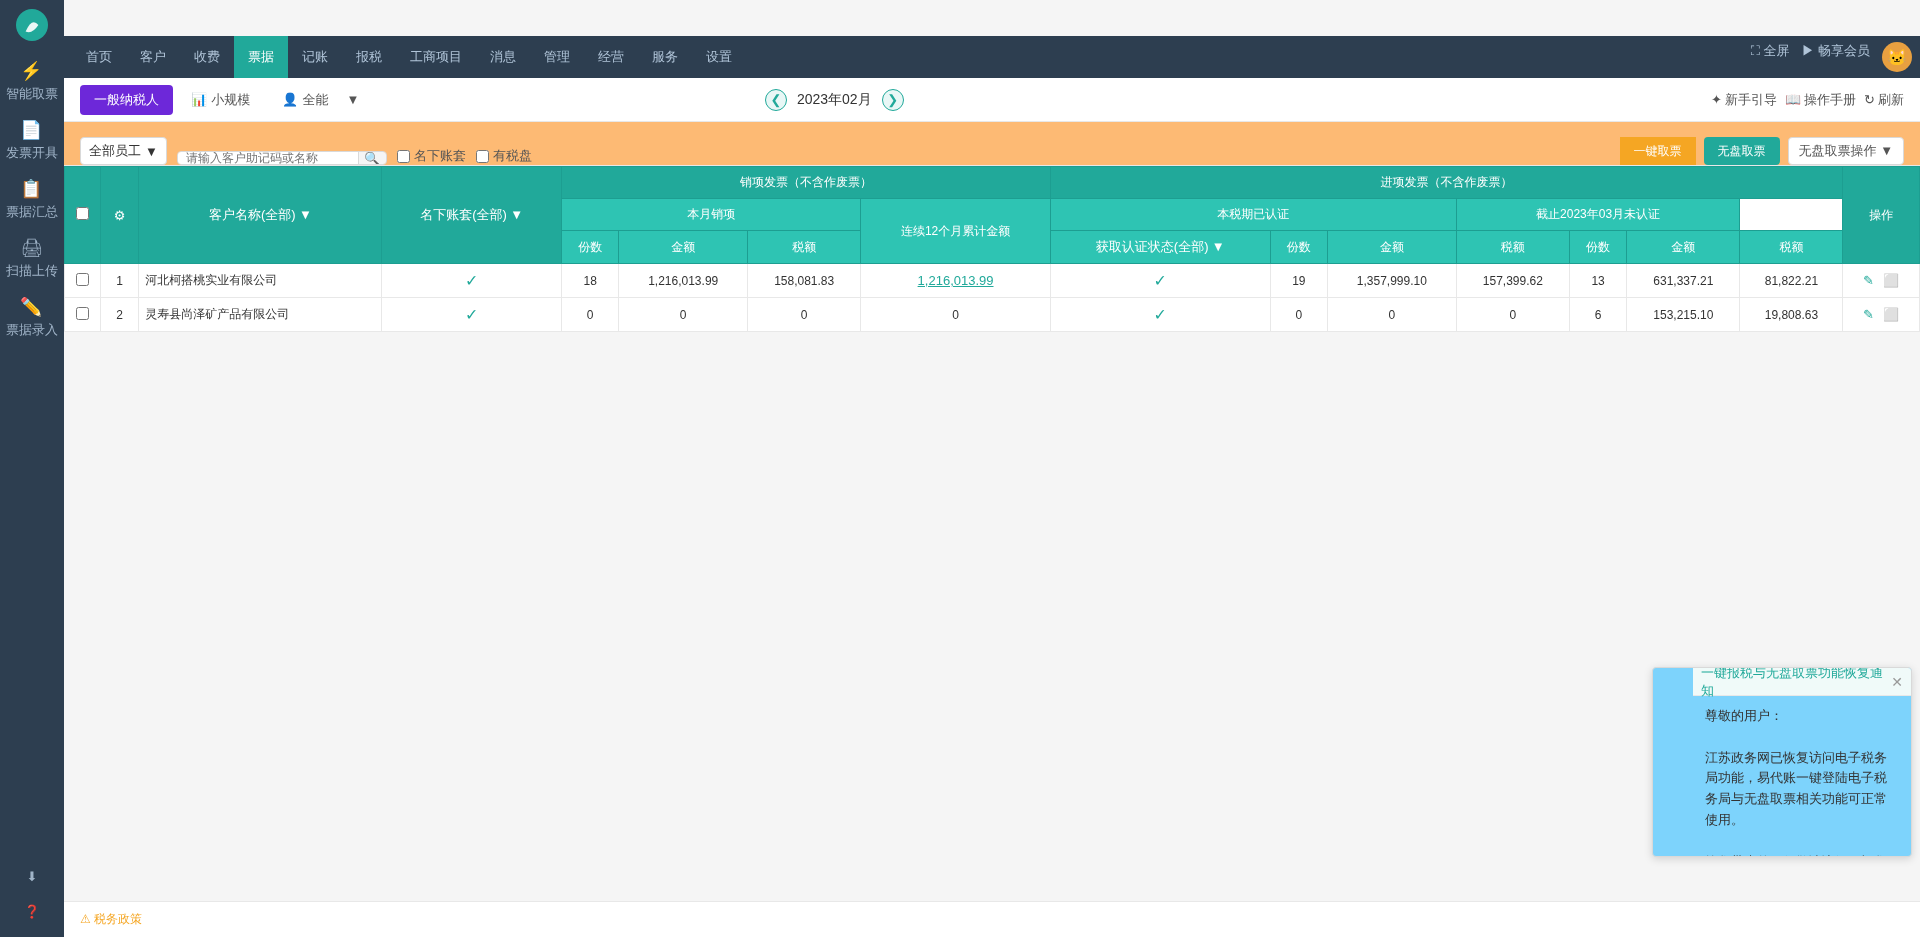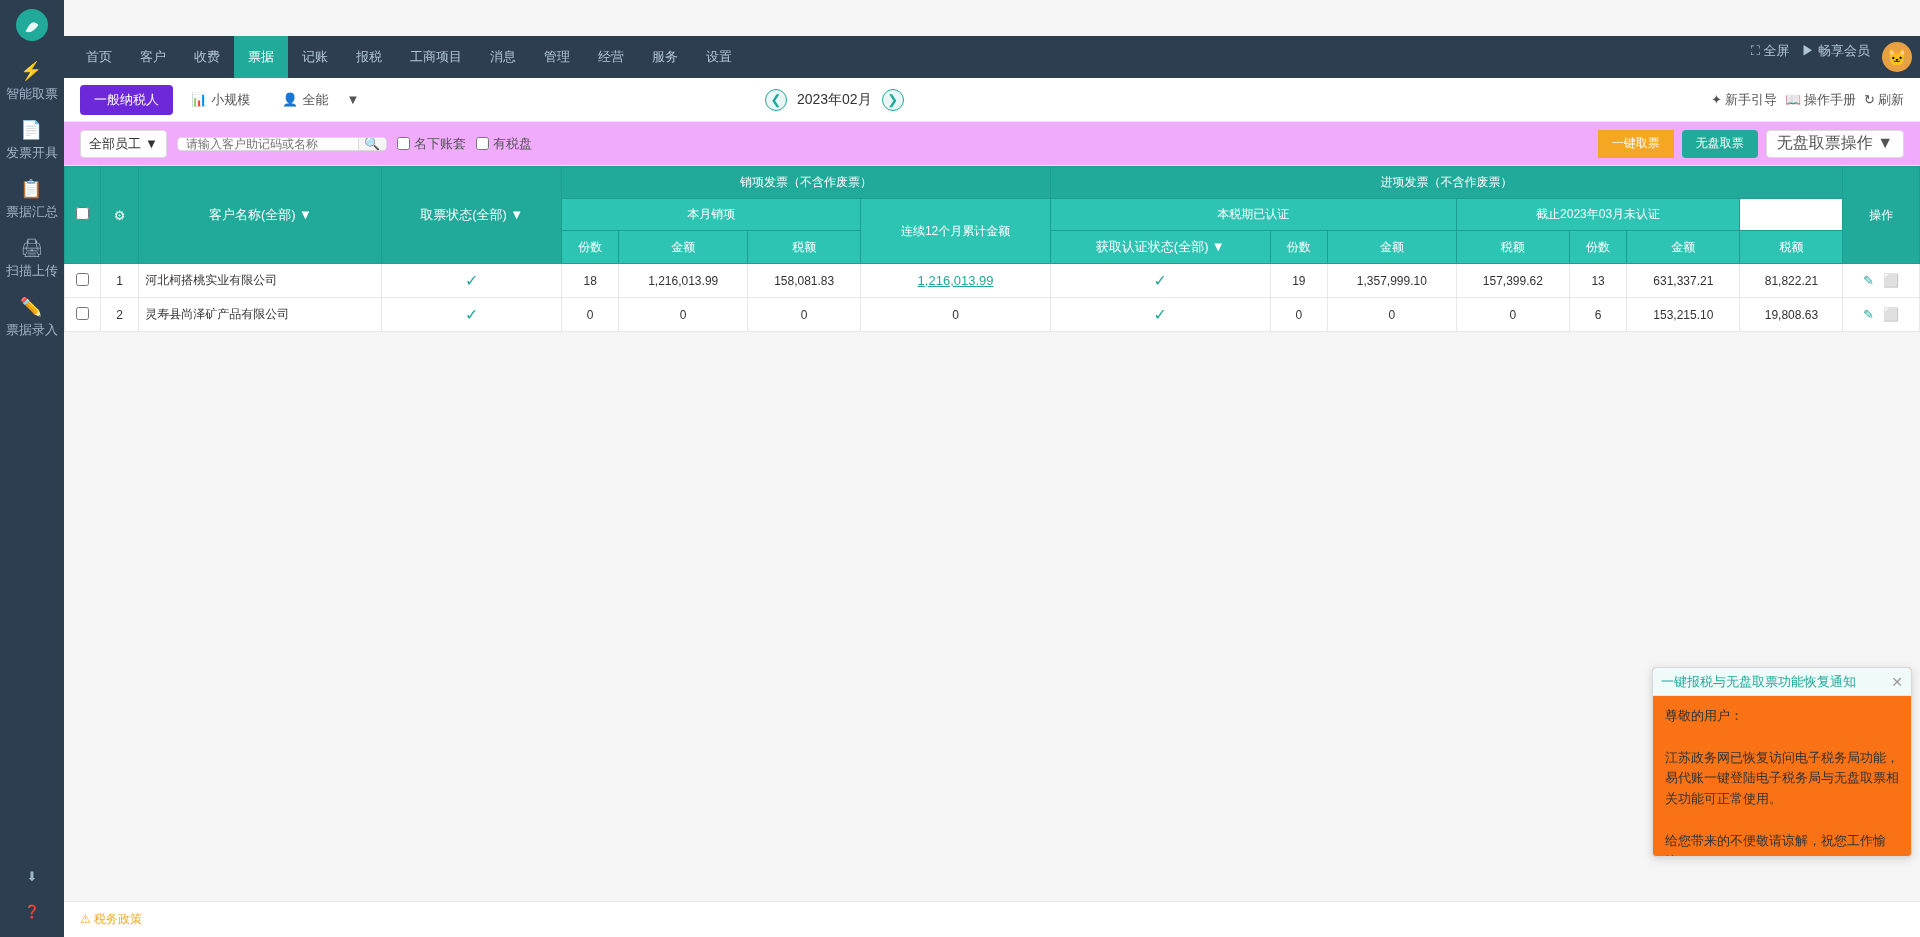--- a/index.html
+++ b/index.html
@@ -168,24 +168,24 @@
       display: flex;
       align-items: center;
       gap: 8px;
       font-size: 12px;
       color: #555;
     }
     .page-actions span { cursor: pointer; display: flex; align-items: center; gap: 3px; }
 
     
     .toolbar {
-      background: #f0abfc;
+      background: #fdba74;
       height: 44px;
       display: flex;
-      align-items: center;
+      align-items: flex-end;
       padding: 0 16px;
       border-bottom: 1px solid #e8e8e8;
       flex-shrink: 0;
       gap: 10px;
     }
     .filter-select {
       border: 1px solid #d9d9d9;
       border-radius: 4px;
       padding: 4px 8px;
       color: #333;
@@ -259,21 +259,21 @@
       font-size: 12px;
       height: 28px;
     }
     .btn-outline {
       background: #fff;
       color: #555;
       border: 1px solid #d9d9d9;
       border-radius: 4px;
       padding: 5px 10px;
       cursor: pointer;
-      font-size: 16px;
+      font-size: 13px;
       height: 28px;
       display: flex;
       align-items: center;
       gap: 3px;
     }
 
     
     .table-area {
       flex: 1;
       overflow: auto;
@@ -329,26 +329,27 @@
       align-items: center;
       gap: 4px;
     }
 
     
     .notification-popup {
       position: fixed;
       bottom: 80px;
       right: 8px;
       width: 260px;
-      background: #f97316;
+      background: #7dd3fc;
       border: 1px solid #d9d9d9;
       border-radius: 4px;
       box-shadow: 0 2px 8px rgba(0,0,0,0.15);
       z-index: 100;
       overflow: hidden;
+      padding-left: 40px;
     }
     .notification-header {
       background: #f0faf9;
       border-bottom: 1px solid #e8e8e8;
       padding: 0 8px;
       height: 28px;
       display: flex;
       align-items: center;
       justify-content: space-between;
       font-size: 12px;
@@ -518,21 +519,21 @@
             <input type="checkbox" style="">
           </th>
           <th rowspan="3">
             <span>⚙</span>
           </th>
           <th rowspan="3" style="min-width:140px;">
             <span>客户名称(全部)</span>
             <span> ▼</span>
           </th>
           <th rowspan="3" style="min-width:80px;">
-            <span>取票状态(全部)</span>
+            <span>名下账套(全部)</span>
             <span> ▼</span>
           </th>
           <th colspan="4">销项发票（不含作废票）</th>
           <th colspan="7">进项发票（不含作废票）</th>
           <th rowspan="3">操作</th>
         </tr>
         <tr>
           <th colspan="3" class="sub">本月销项</th>
           <th rowspan="2" class="sub" style="min-width:90px;">连续12个月累计金额</th>
           <th colspan="3" class="sub">本税期已认证</th>

